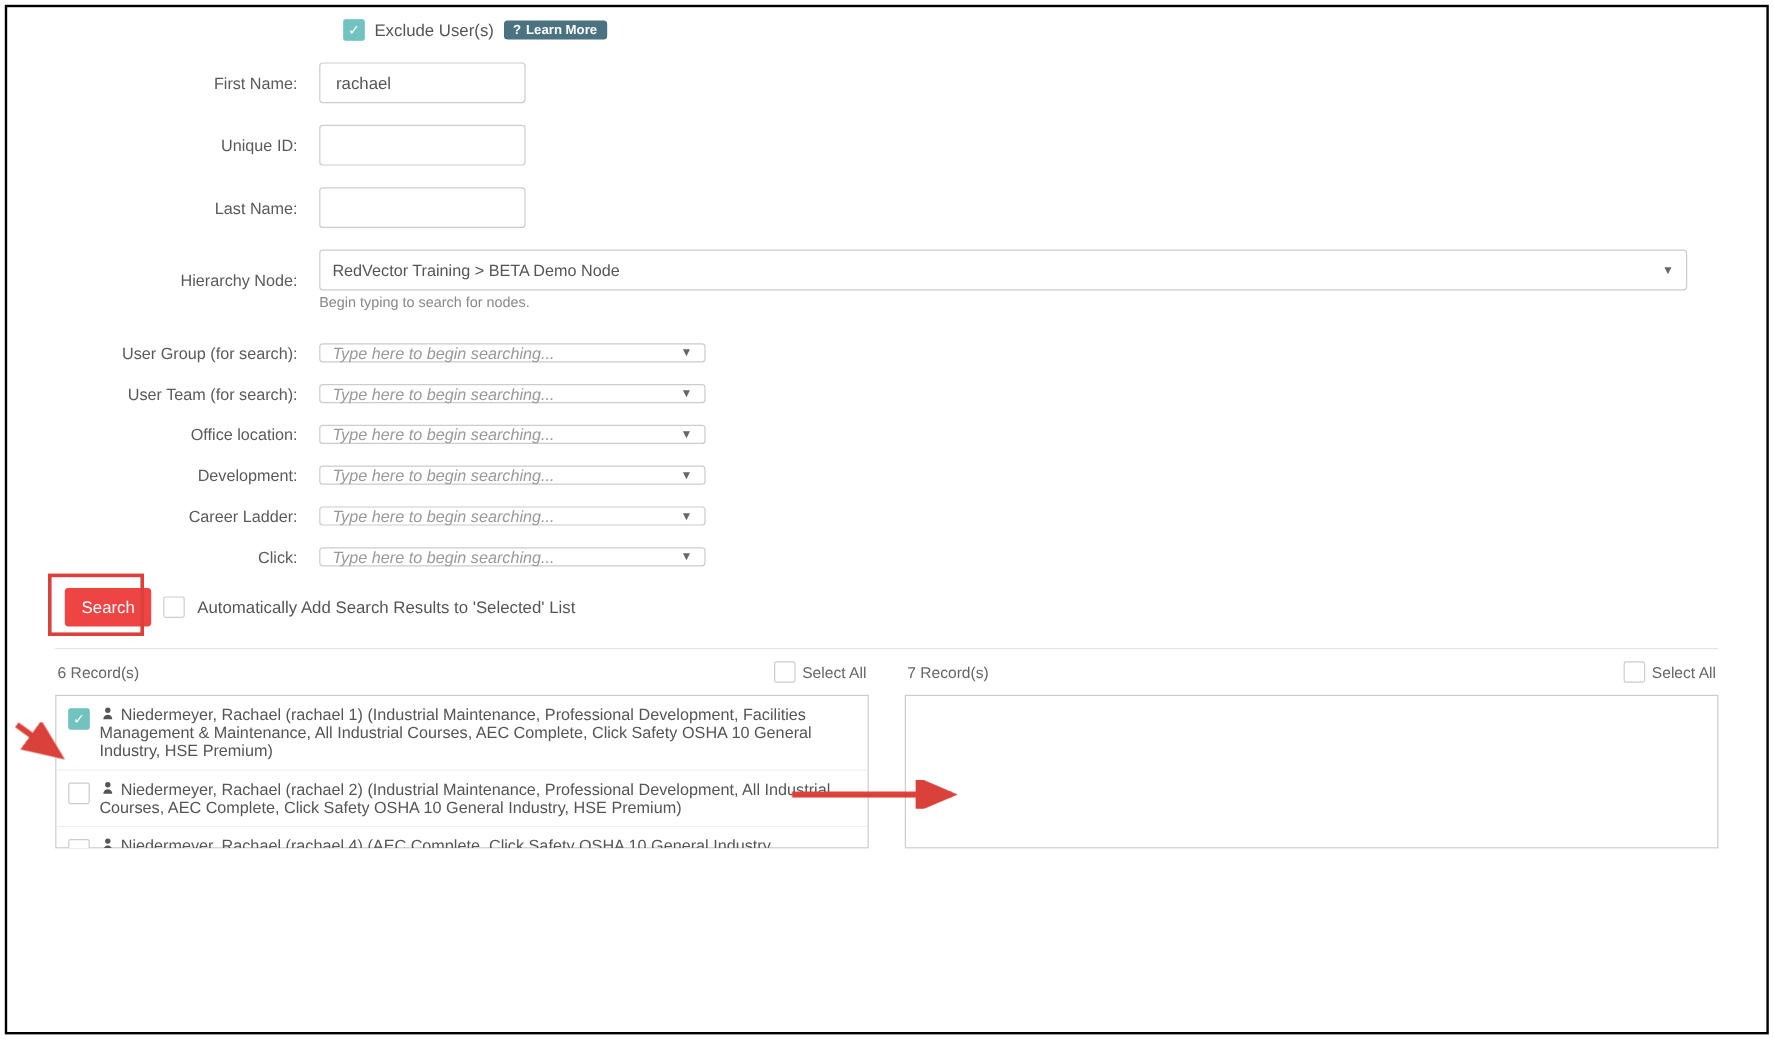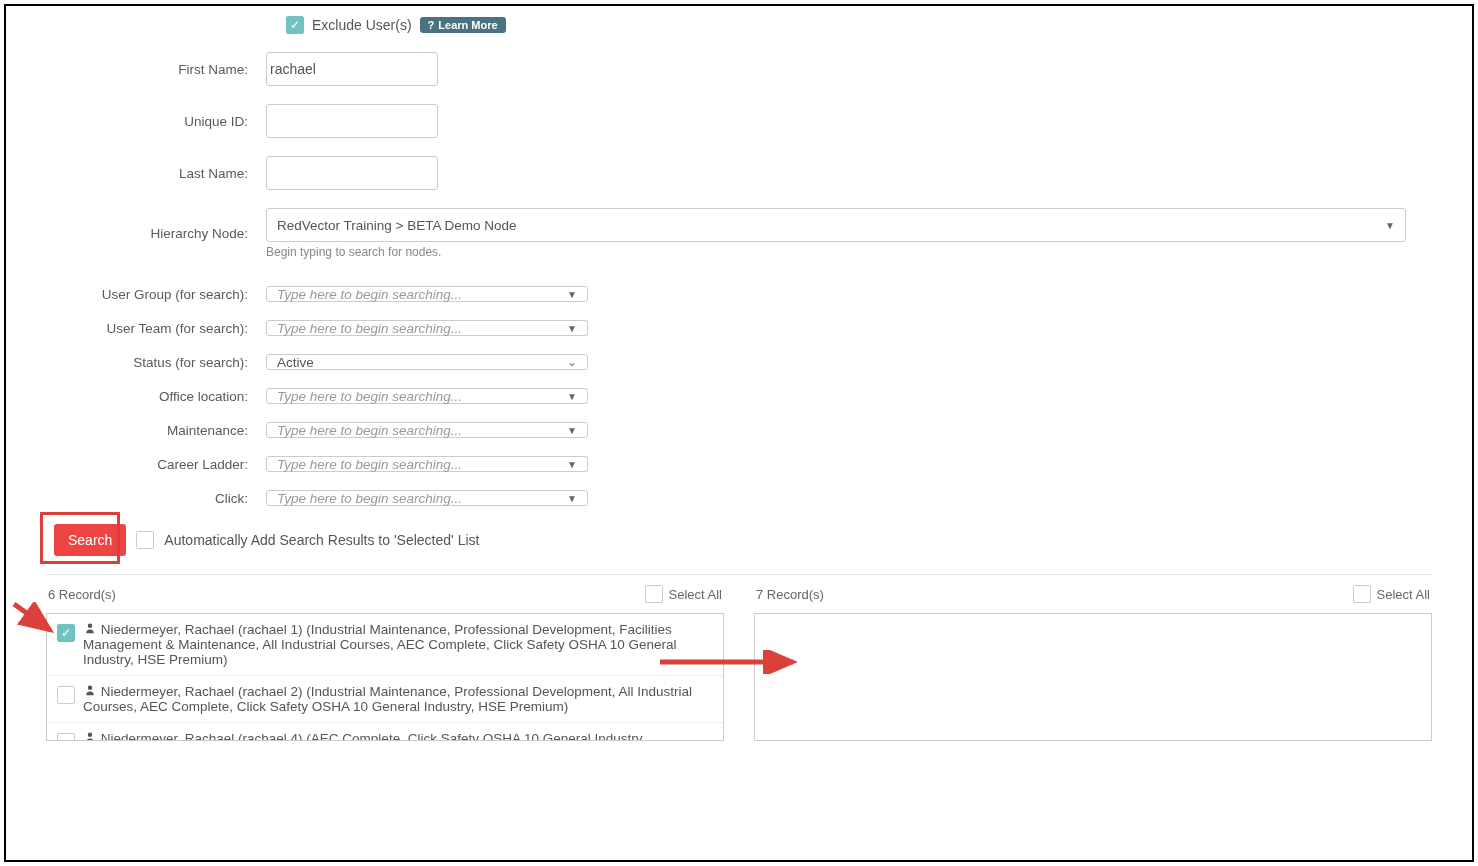--- a/index.html
+++ b/index.html
@@ -41,21 +41,21 @@
     flex-shrink: 0;
   }
   .input-col {
     flex: 1;
   }
   .text-input {
     width: 172px;
     height: 34px;
     border: 1px solid #ccc;
     border-radius: 3px;
-    padding: 0 3px;
+    padding: 0 13px;
     font-size: 14px;
     color: #555;
   }
   .wide-select {
     width: 100%;
     max-width: 1140px;
     height: 34px;
     border: 1px solid #ccc;
     border-radius: 3px;
     padding: 0 10px;
@@ -289,42 +289,33 @@
     <div class="form-row tall">
       <div class="label-col">User Team (for search):</div>
       <div class="input-col">
         <div class="combo">
           <span class="placeholder">Type here to begin searching...</span>
           <span class="caret">▼</span>
         </div>
       </div>
     </div>
 
-    <div class="form-row tall">
-      <div class="label-col">Status (for search):</div>
-      <div class="input-col">
-        <div class="combo">
-          <span class="val">Active</span>
-          <span class="caret-v">⌄</span>
-        </div>
-      </div>
-    </div>
 
     <div class="form-row tall">
       <div class="label-col">Office location:</div>
       <div class="input-col">
         <div class="combo">
           <span class="placeholder">Type here to begin searching...</span>
           <span class="caret">▼</span>
         </div>
       </div>
     </div>
 
     <div class="form-row tall">
-      <div class="label-col">Maintenance:</div>
+      <div class="label-col">Development:</div>
       <div class="input-col">
         <div class="combo">
           <span class="placeholder">Type here to begin searching...</span>
           <span class="caret">▼</span>
         </div>
       </div>
     </div>
 
     <div class="form-row tall">
       <div class="label-col">Career Ladder:</div>

